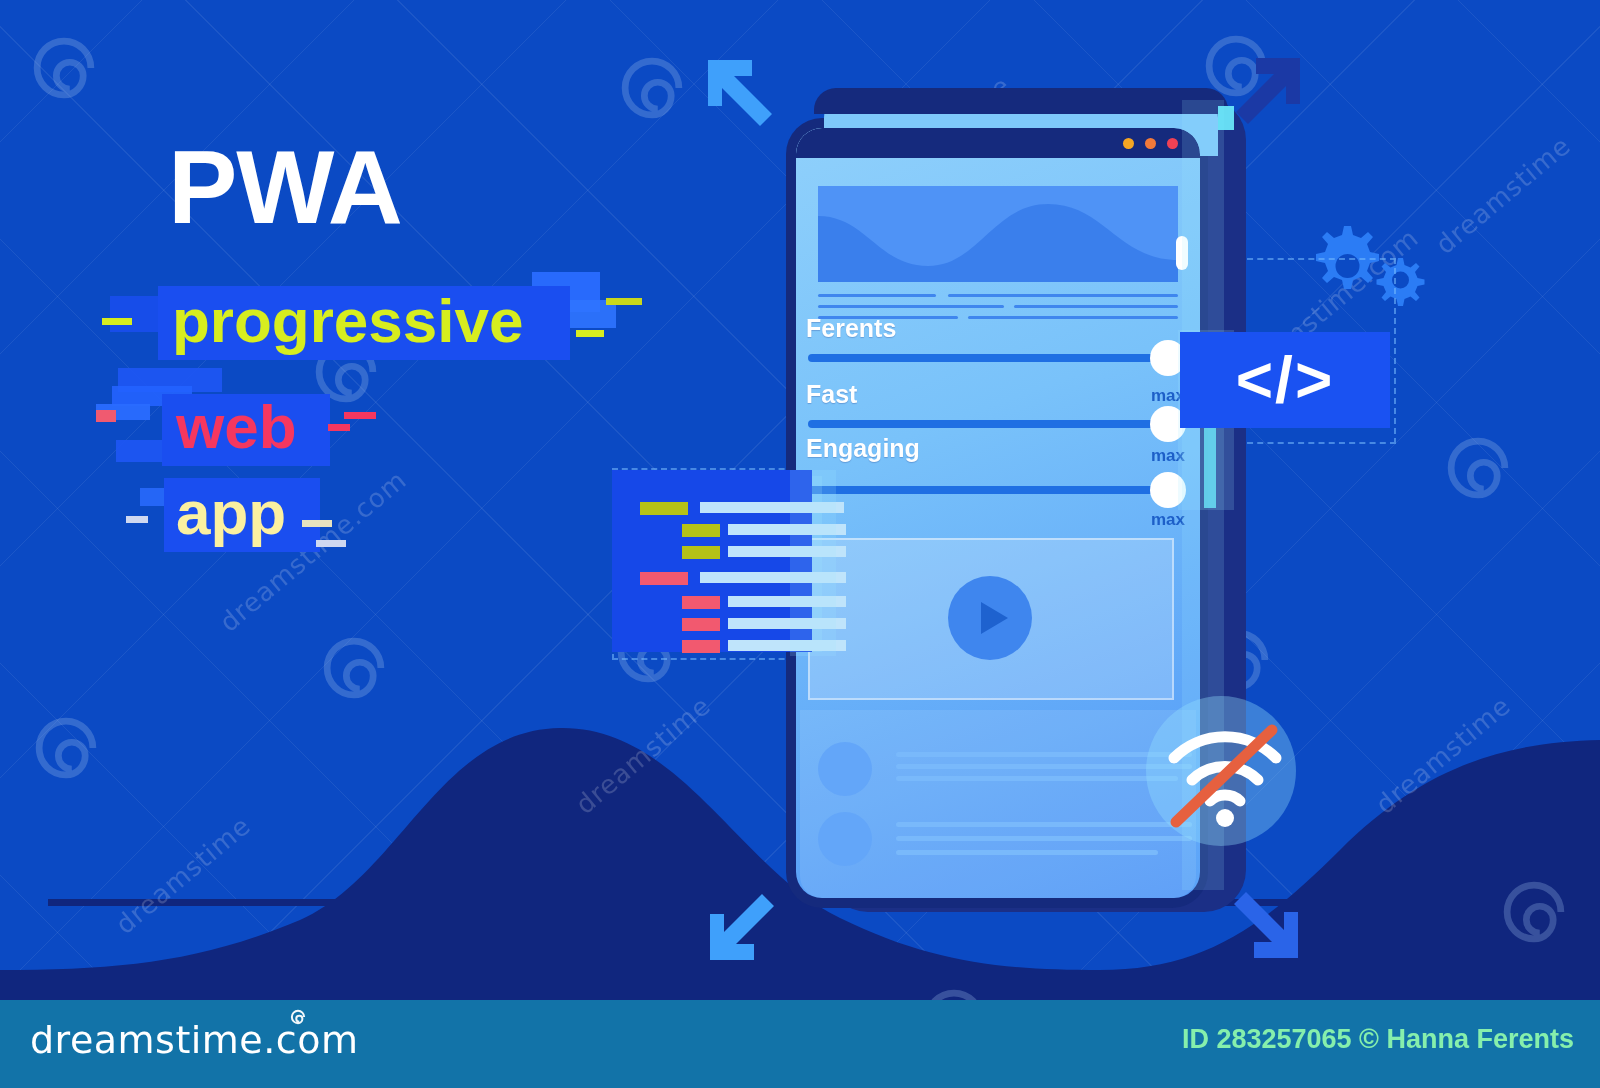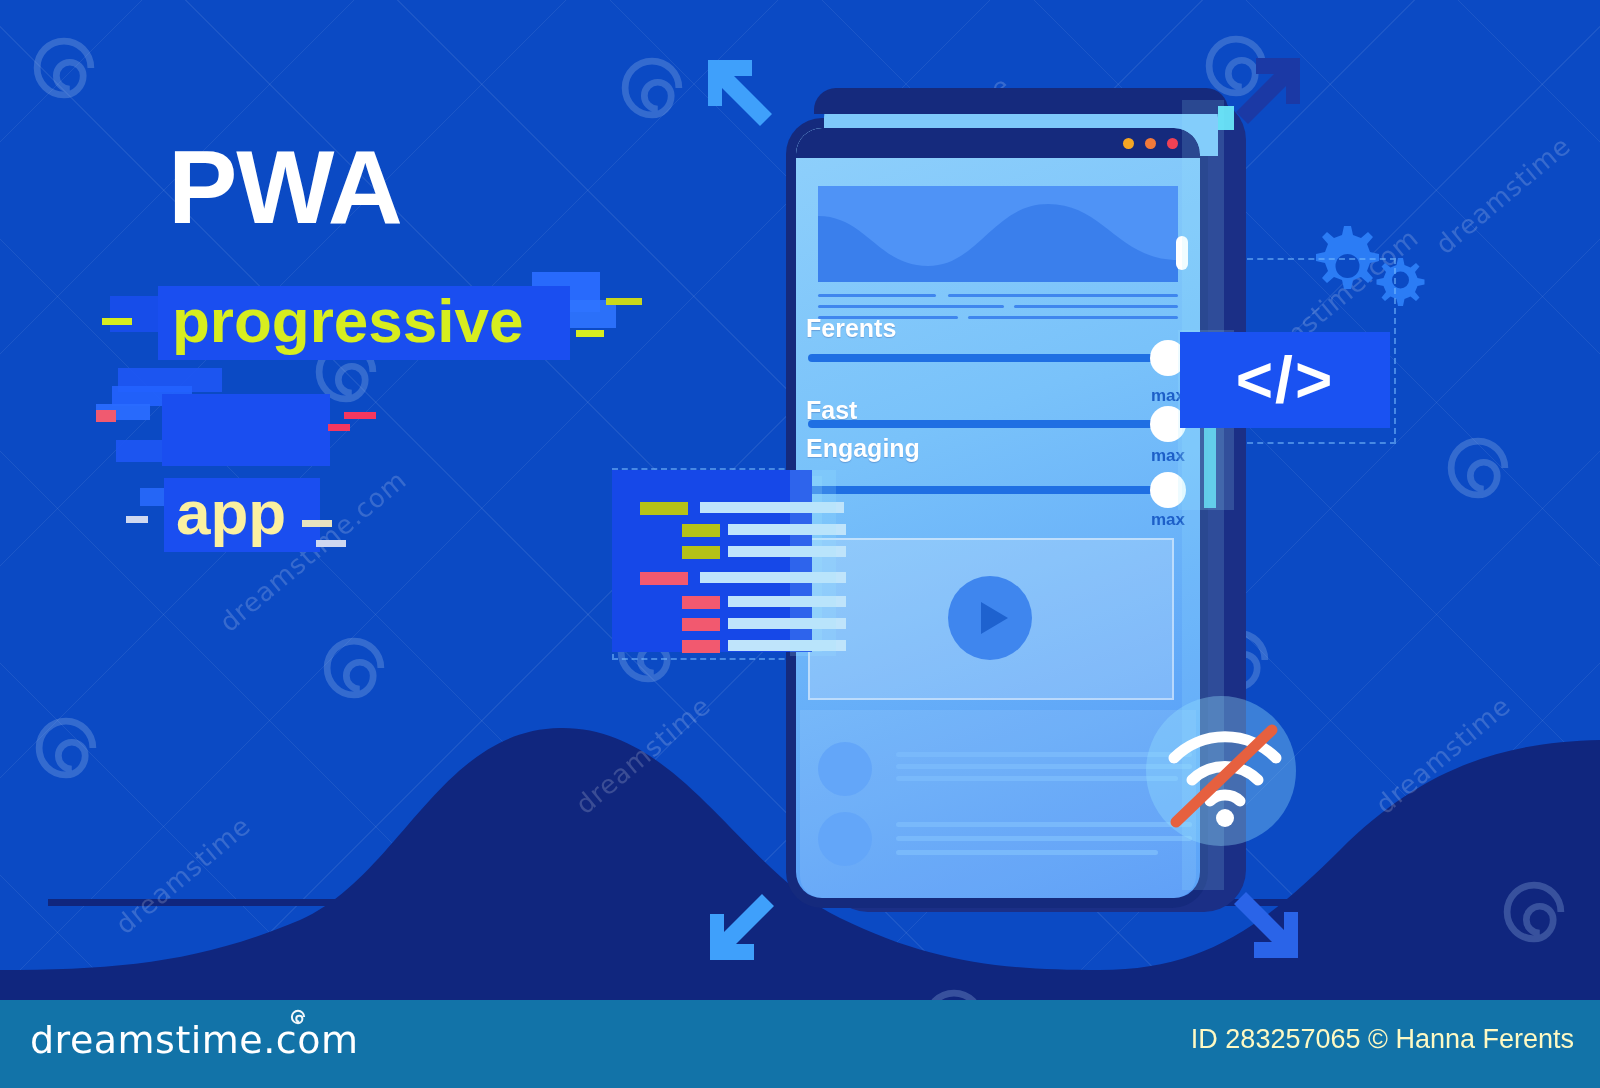--- a/index.html
+++ b/index.html
@@ -91,21 +91,21 @@
      background:rgba(150,225,255,.35);}
 
   
   .dashbox{position:absolute;border:2px dashed rgba(120,190,255,.55);}
 
   
   .footer{position:absolute;left:0;bottom:0;width:1600px;height:88px;background:#1273a8;}
   .ds-logo{position:absolute;left:30px;top:18px;color:#ffffff;font-size:38px;
      font-family:"DejaVu Sans",sans-serif;letter-spacing:.5px;}
   .ds-mark{position:absolute;left:287px;top:6px;width:22px;height:22px;opacity:.95;}
-  .credit{position:absolute;right:26px;top:24px;color:#fef9c3;font-size:27px;font-weight:normal;
+  .credit{position:absolute;right:26px;top:24px;color:#86efac;font-size:27px;font-weight:bold;
      font-family:"Liberation Sans",sans-serif;}
 </style>
 </head>
 <body>
 
 <div id="stage">
 
   <div class="bg-base"></div>
   <div class="bg-cross"></div>
 
@@ -214,20 +214,21 @@
   <div class="word" style="left:172px;top:290px;color:#d7ed1f;">progressive</div>
   <div class="dash" style="left:102px;top:318px;width:30px;background:#d7ed1f;"></div>
   <div class="dash" style="left:576px;top:330px;width:28px;background:#d7ed1f;"></div>
   <div class="dash" style="left:606px;top:298px;width:36px;background:#c9d81c;"></div>
 
   <div class="glitch" style="left:112px;top:386px;width:80px;height:20px;background:#2363ff;opacity:.9;"></div>
   <div class="glitch" style="left:96px;top:404px;width:54px;height:16px;background:#2a6bff;opacity:.95;"></div>
   <div class="glitch" style="left:96px;top:410px;width:20px;height:12px;background:#f05a70;"></div>
   <div class="glitch" style="left:116px;top:440px;width:88px;height:22px;background:#1e57f5;opacity:.9;"></div>
   <div class="hl-block" style="left:162px;top:394px;width:168px;height:72px;"></div>
+  <div class="word" style="left:176px;top:396px;color:#f5375f;">web</div>
   <div class="dash" style="left:328px;top:424px;width:22px;background:#f5375f;"></div>
   <div class="dash" style="left:344px;top:412px;width:32px;background:#f5375f;"></div>
 
   <div class="glitch" style="left:140px;top:488px;width:62px;height:18px;background:#2a6bff;opacity:.85;"></div>
   <div class="hl-block" style="left:164px;top:478px;width:156px;height:74px;"></div>
   <div class="word" style="left:176px;top:482px;color:#fbf0a0;">app</div>
   <div class="dash" style="left:126px;top:516px;width:22px;background:#cfd8f0;"></div>
   <div class="dash" style="left:302px;top:520px;width:30px;background:#e7e2bf;"></div>
   <div class="dash" style="left:316px;top:540px;width:30px;background:#cfd8f0;"></div>
 
@@ -283,21 +284,21 @@
     <div class="tline" style="left:172px;top:188px;width:210px;"></div>
 
     <div style="position:absolute;right:12px;top:108px;width:12px;height:34px;border-radius:6px;background:#ffffff;"></div>
   </div>
 
   <div class="feat-label" style="left:806px;top:314px;">Ferents</div>
   <div class="slider-track" style="left:808px;top:354px;width:360px;"></div>
   <div class="slider-knob" style="left:1150px;top:340px;"></div>
   <div class="maxlbl" style="left:1151px;top:386px;">max</div>
 
-  <div class="feat-label" style="left:806px;top:380px;margin-top:16px;">Fast</div>
+  <div class="feat-label" style="left:806px;top:380px;">Fast</div>
   <div class="slider-track" style="left:808px;top:420px;width:360px;"></div>
   <div class="slider-knob" style="left:1150px;top:406px;"></div>
   <div class="maxlbl" style="left:1151px;top:446px;">max</div>
 
   <div class="feat-label" style="left:806px;top:434px;">Engaging</div>
   <div class="slider-track" style="left:808px;top:486px;width:360px;"></div>
   <div class="slider-knob" style="left:1150px;top:472px;"></div>
   <div class="maxlbl" style="left:1151px;top:510px;">max</div>
 
   <div class="video">

